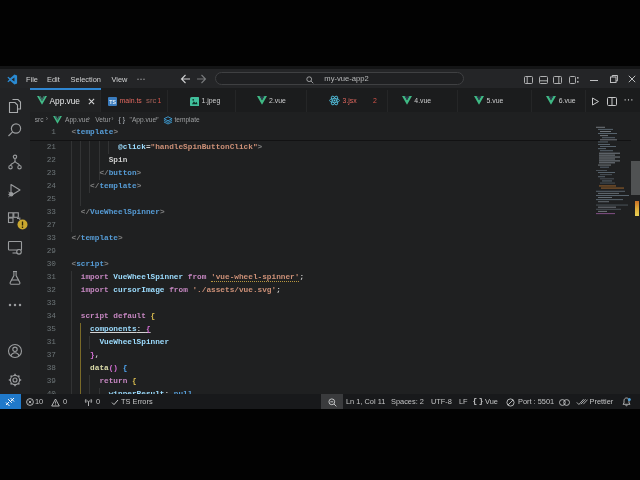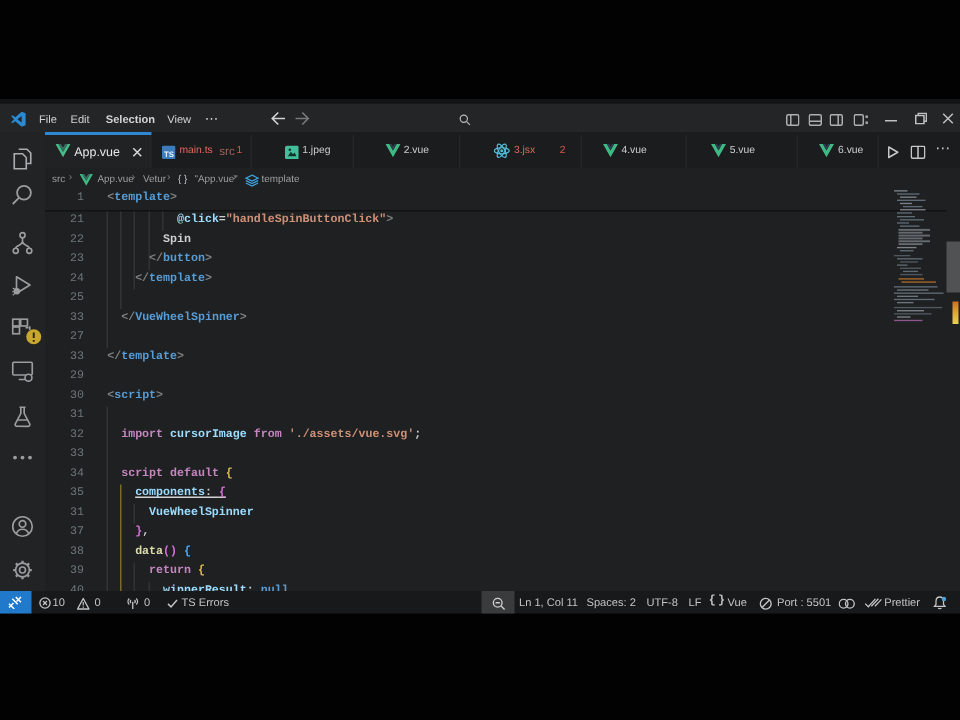--- a/index.html
+++ b/index.html
@@ -43,30 +43,31 @@
 <body>
 <div id="stage">
   <div id="topstrip"></div>
   <div id="titlebar">
 
     <svg class="abs" style="left:7px; top:4.6px;" width="10.5" height="11" viewBox="0 0 100 100">
       <path fill="#2a8ad2" d="M71 2 L96 12 L96 88 L71 98 L30 62 L12 76 L4 70 L22 50 L4 30 L12 24 L30 38 Z M71 30 L44 50 L71 70 Z"></path>
     </svg>
     <span class="menuitem" style="left:26px;text-align:center;">File</span>
     <span class="menuitem" style="left:47px;">Edit</span>
-    <span class="menuitem" style="left:70.5px;font-weight:bold;">Selection</span>
+    <span class="menuitem" style="left:70.5px;">Selection</span>
     <span class="menuitem" style="left:111.5px;">View</span>
     <span class="menuitem" style="left:136.5px; font-size:9px;">⋯</span>
 
     <svg class="abs" style="left:179.5px; top:4.9px;" width="11" height="10" viewBox="0 0 11 10">
       <path d="M5.5 1 L1.5 5 L5.5 9 M1.5 5 L10 5" stroke="#cfd0d1" stroke-width="1.1" fill="none"></path>
     </svg>
     <svg class="abs" style="left:196px; top:4.9px;" width="11" height="10" viewBox="0 0 11 10">
       <path d="M5.5 1 L9.5 5 L5.5 9 M9.5 5 L1 5" stroke="#77797b" stroke-width="1.1" fill="none"></path>
     </svg>
+    <div id="searchbox">my-vue-app2</div>
     <svg class="abs" style="left:306px; top:7.2px;" width="8" height="8" viewBox="0 0 9 9">
       <circle cx="3.6" cy="3.6" r="2.7" stroke="#b9babb" stroke-width="0.9" fill="none"></circle>
       <path d="M5.7 5.7 L8.2 8.2" stroke="#b9babb" stroke-width="0.9"></path>
     </svg>
 
     <svg class="abs" style="left:524px; top:6.9px;" width="9" height="8" viewBox="0 0 9 8">
       <rect x="0.5" y="0.5" width="8" height="7" rx="1" stroke="#aeafb0" fill="none"></rect>
         <line x1="3.2" y1="0.5" x2="3.2" y2="7.5" stroke="#aeafb0"></line>
     </svg>
     <svg class="abs" style="left:538.5px; top:6.9px;" width="9" height="8" viewBox="0 0 9 8">
@@ -284,20 +285,21 @@
     <div class="num" style="top:66.7px;">25</div>
     <div class="num" style="top:79.75px;">33</div>
     <div class="code" style="left:50.8px; top:79.75px;"><span class="tagp">&lt;/</span><span class="tag">VueWheelSpinner</span><span class="tagp">&gt;</span></div>
     <div class="num" style="top:92.8px;">27</div>
     <div class="num" style="top:105.85px;">33</div>
     <div class="code" style="left:41.5px; top:105.85px;"><span class="tagp">&lt;/</span><span class="tag">template</span><span class="tagp">&gt;</span></div>
     <div class="num" style="top:118.9px;">29</div>
     <div class="num" style="top:131.95px;">30</div>
     <div class="code" style="left:41.5px; top:131.95px;"><span class="tagp">&lt;</span><span class="tag">script</span><span class="tagp">&gt;</span></div>
     <div class="num" style="top:145px;">31</div>
+    <div class="code" style="left:50.8px; top:145px;"><span class="kw">import</span><span class="pln"> </span><span class="id">VueWheelSpinner</span><span class="pln"> </span><span class="kw">from</span><span class="pln"> </span><span class="str" style="border-bottom:1px dotted #b8973f;">'vue-wheel-spinner'</span><span class="pln">;</span></div>
     <div class="num" style="top:158.05px;">32</div>
     <div class="code" style="left:50.8px; top:158.05px;"><span class="kw">import</span><span class="pln"> </span><span class="id">cursorImage</span><span class="pln"> </span><span class="kw">from</span><span class="pln"> </span><span class="str">'./assets/vue.svg'</span><span class="pln">;</span></div>
     <div class="num" style="top:171.1px;">33</div>
     <div class="num" style="top:184.15px;">34</div>
     <div class="code" style="left:50.8px; top:184.15px;"><span class="kw">script</span><span class="pln"> </span><span class="kw">default</span><span class="pln"> </span><span class="gold">{</span></div>
     <div class="num" style="top:197.2px;">35</div>
     <div class="code" style="left:60.1px; top:197.2px;text-decoration:underline;"><span class="id">components</span><span class="pln">: </span><span class="pink">{</span></div>
     <div class="num" style="top:210.25px;">31</div>
     <div class="code" style="left:69.4px; top:210.25px;"><span class="id">VueWheelSpinner</span></div>
     <div class="num" style="top:223.3px;">37</div>

